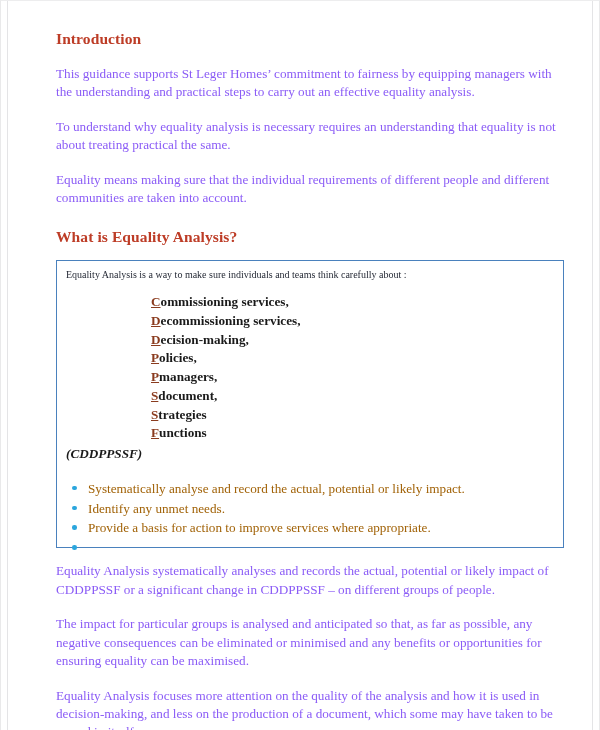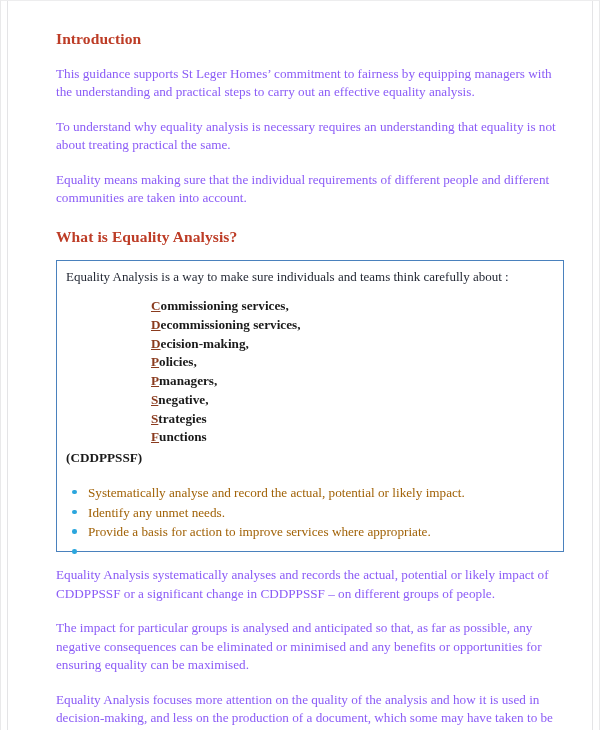--- a/index.html
+++ b/index.html
@@ -78,21 +78,21 @@
 
   
   .callout {
     box-sizing: border-box;
     border: 1.2px solid #4a81bd;
     padding: 7px 9px 9px 9px;
     background: #ffffff;
   }
   .callout-intro {
     margin: 0;
-    font-size: 13px;
+    font-size: 10px;
     line-height: 1.4;
     color: #1f2430;
   }
 
   .acronym-list {
     margin: 11px 0 0 0;
     padding: 0 0 0 85px;
     list-style: none;
   }
   .acronym-list li {
@@ -107,20 +107,21 @@
     text-decoration: underline;
     text-underline-offset: 1px;
   }
 
   .acronym-code {
     margin: 2px 0 0 0;
     font-size: 13.2px;
     font-weight: bold;
     color: #1a1a1a;
     line-height: 1.42;
+    font-style: italic;
   }
 
   ul.check-list {
     margin: 15px 0 0 0;
     padding: 0 0 0 22px;
     list-style: none;
   }
   ul.check-list li {
     position: relative;
     font-size: 13.2px;
@@ -178,21 +179,21 @@
       <li>
         <span class="initial">D</span><span>ecision-making,</span>
       </li>
       <li>
         <span class="initial">P</span><span>olicies,</span>
       </li>
       <li>
         <span class="initial">P</span><span>managers,</span>
       </li>
       <li>
-        <span class="initial">S</span><span>negative,</span>
+        <span class="initial">S</span><span>document,</span>
       </li>
       <li>
         <span class="initial">S</span><span>trategies</span>
       </li>
       <li>
         <span class="initial">F</span><span>unctions</span>
       </li>
     </ul>
 
     <p class="acronym-code">(CDDPPSSF)</p>

